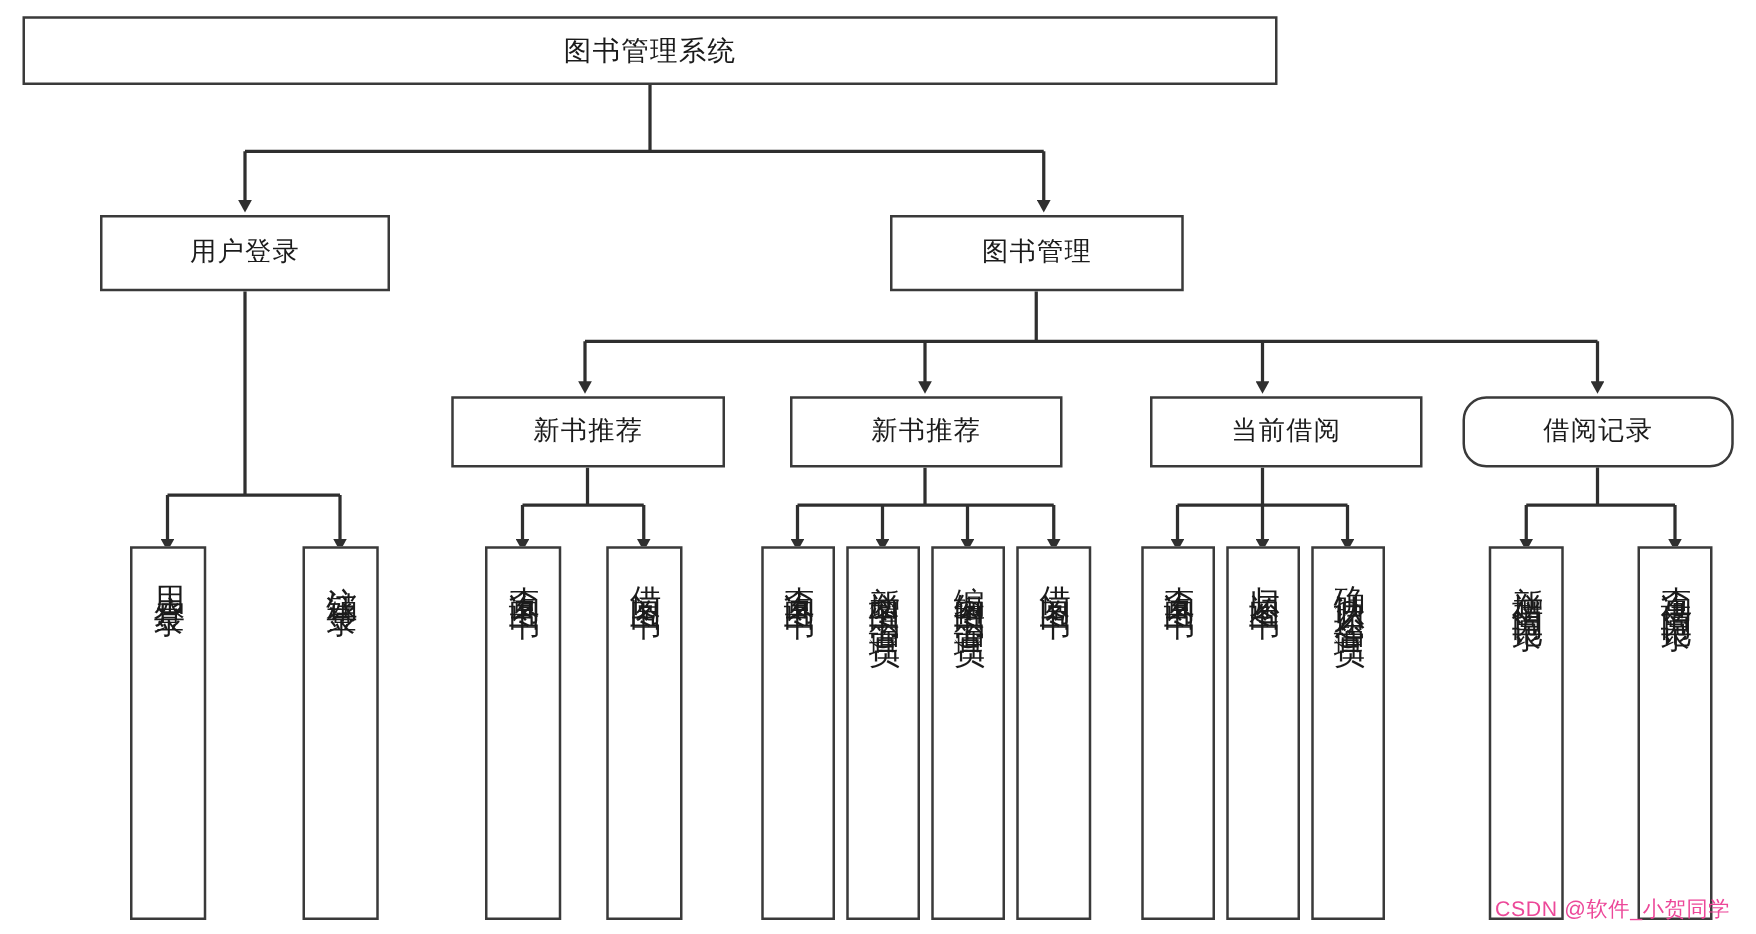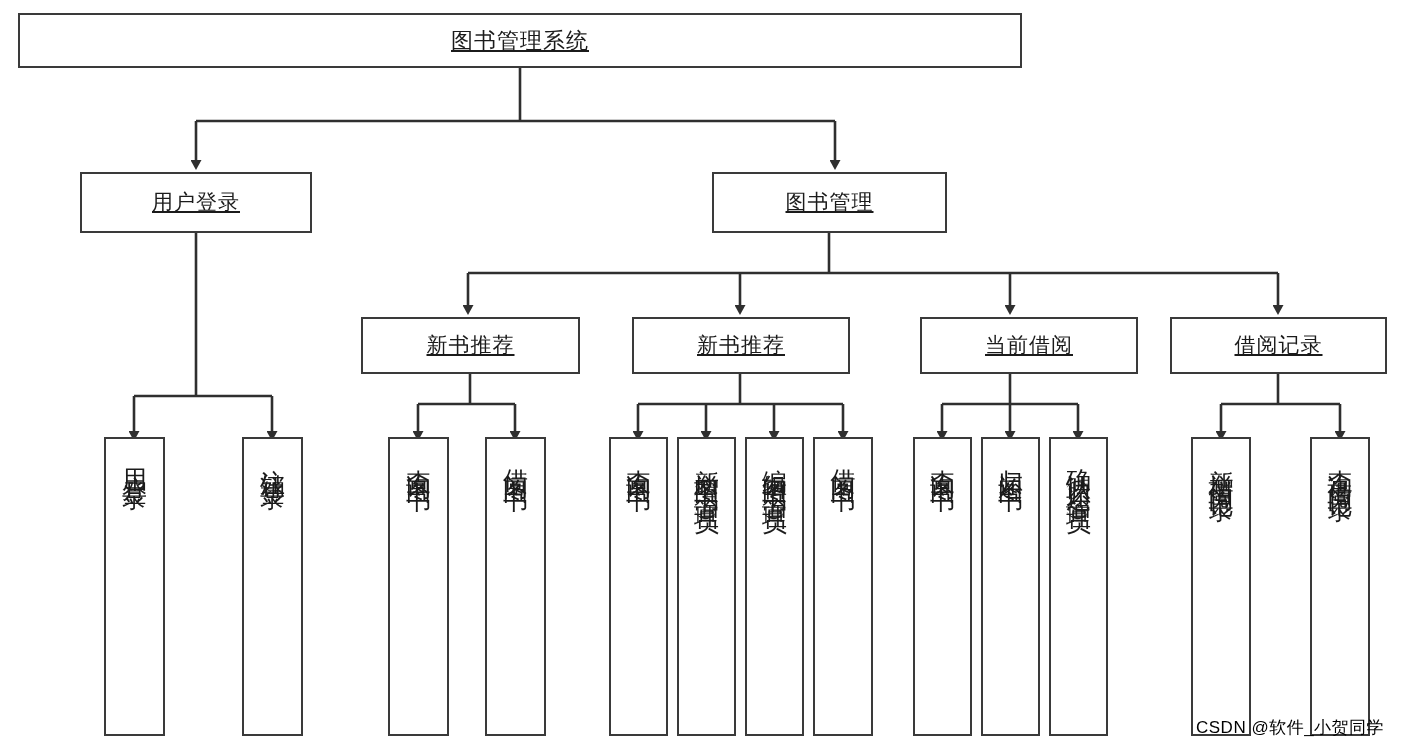--- a/index.html
+++ b/index.html
@@ -4,26 +4,26 @@
 <style>
   html,body{margin:0;padding:0;background:#ffffff;}
   body{width:1405px;height:747px;overflow:hidden;
        font-family:"Liberation Sans","DejaVu Sans",sans-serif;color:#1a1a1a;}
   #stage{position:relative;width:1405px;height:747px;background:#fff;}
   svg#wires{position:absolute;left:0;top:0;width:1405px;height:747px;}
   .node{position:absolute;box-sizing:border-box;background:#ffffff;
         border:2.5px solid #3a3a3a;display:flex;align-items:center;
         justify-content:center;text-align:center;}
   .node .label{display:block;line-height:1.18;color:#1b1b1b;}
-  .h-node .label{font-size:21px;letter-spacing:1px;text-decoration:underline;}
+  .h-node .label{font-size:21px;letter-spacing:1px;}
   .root .label{font-size:22px;letter-spacing:1px;}
   .v-node{padding:10px 2px;align-items:flex-start;}
   .v-node .label{writing-mode:vertical-rl;text-orientation:upright;
        font-size:25px;letter-spacing:6px;line-height:1.0;margin:0 auto;}
-  .watermark{position:absolute;font-size:17px;color:#000000;
+  .watermark{position:absolute;font-size:17px;color:#ec4899;
        white-space:nowrap;letter-spacing:0.5px;text-align:right;}
 </style>
 </head>
 <body>
 
 <div id="stage">
 
   <svg id="wires" viewBox="0 0 1405 747" xmlns="http://www.w3.org/2000/svg">
     <defs>
       <marker id="arrow" markerWidth="10" markerHeight="11" refX="1" refY="5.5" orient="auto" markerUnits="userSpaceOnUse">
@@ -87,21 +87,21 @@
 
   <div class="node h-node" style="left:361px;top:317px;width:219px;height:57px;">
     <span class="label">新书推荐</span>
   </div>
   <div class="node h-node" style="left:632px;top:317px;width:218px;height:57px;">
     <span class="label">新书推荐</span>
   </div>
   <div class="node h-node" style="left:920px;top:317px;width:218px;height:57px;">
     <span class="label">当前借阅</span>
   </div>
-  <div class="node h-node" style="left:1170px;top:317px;width:217px;height:57px;">
+  <div class="node h-node" style="left:1170px;top:317px;width:217px;height:57px;border-radius:19px;">
     <span class="label">借阅记录</span>
   </div>
 
   <div class="node v-node" style="left:104px;top:437px;width:61px;height:299px;">
     <span class="label">用户登录</span>
   </div>
   <div class="node v-node" style="left:242px;top:437px;width:61px;height:299px;">
     <span class="label">注销登录</span>
   </div>
 

